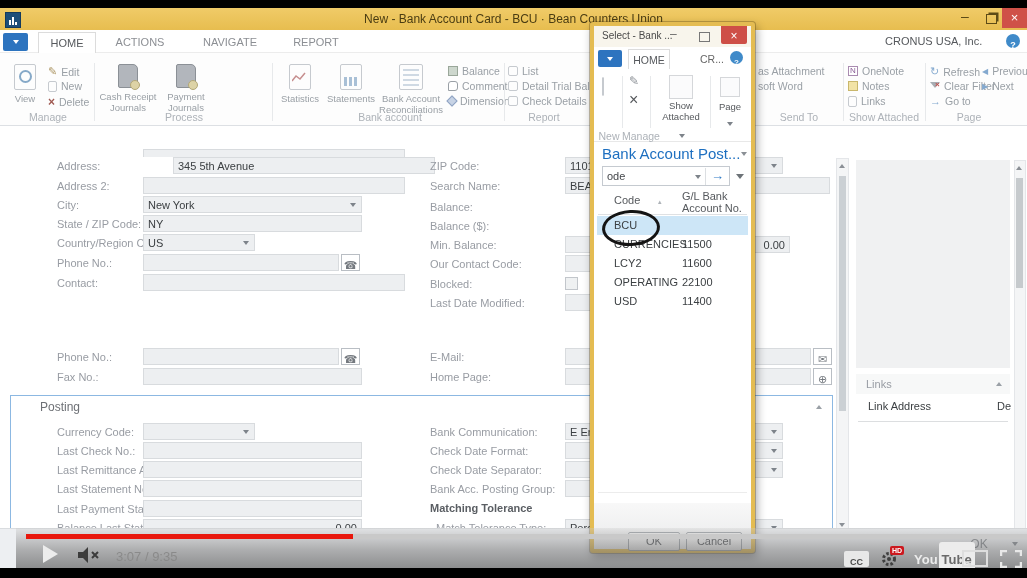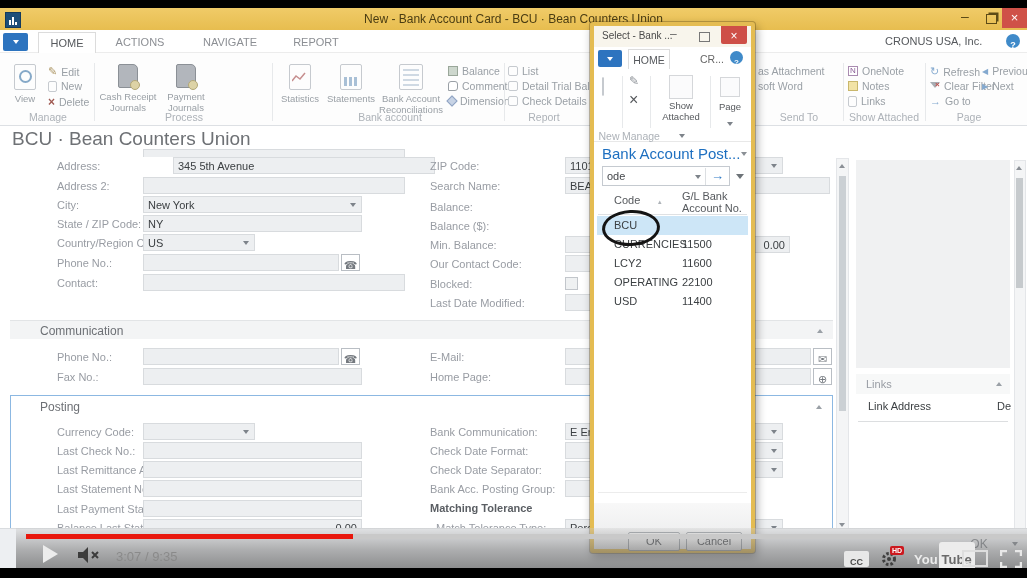--- a/index.html
+++ b/index.html
@@ -190,21 +190,20 @@
         <span style="color:#84a9cf;font-size:8px;">◀</span>
         <span>Previous</span>
       </div>
       <div class="a rsm" style="left:982px;top:27px;">
         <span style="color:#84a9cf;font-size:8px;">▶</span>
         <span>Next</span>
       </div>
       <div class="a grp" style="left:930px;top:58px;width:78px;">Page</div>
     </div>
 
-    <div class="a" style="left:12px;top:120px;font-size:19px;color:#6e7175;">BCU · Bean Counters Union</div>
 
     <div class="a fld" style="left:143px;top:141px;width:262px;height:8px;border-bottom:none;"></div>
     <div class="a lb" style="left:57px;top:152px;">Address:</div>
     <div class="a fld" style="left:143px;top:149px;width:262px;margin-left:30px;">
         <span>345 5th Avenue</span>
       </div>
     <div class="a lb" style="left:57px;top:172px;">Address 2:</div>
     <div class="a fld" style="left:143px;top:169px;width:262px;">
         <span></span>
       </div>
@@ -252,24 +251,20 @@
     <div class="a fld" style="left:565px;top:247px;width:135px;">
         <span></span>
       </div>
     <div class="a lb" style="left:430px;top:270px;">Blocked:</div>
     <div class="a" style="left:565px;top:269px;width:13px;height:13px;background:#eff1f2;border:1px solid #c2c6cb;box-sizing:border-box;"></div>
     <div class="a lb" style="left:430px;top:289px;">Last Date Modified:</div>
     <div class="a fld" style="left:565px;top:286px;width:175px;">
         <span></span>
       </div>
 
-    <div class="a sech" style="left:10px;top:312px;width:823px;height:19px;box-sizing:border-box;">
-      <span class="a" style="left:30px;top:3px;">Communication</span>
-      <div class="cvu a" style="right:10px;top:8px;"></div>
-    </div>
     <div class="a lb" style="left:57px;top:343px;">Phone No.:</div>
     <div class="a fld" style="left:143px;top:340px;width:196px;">
         <span></span>
       </div>
     <div class="a" style="left:341px;top:340px;width:19px;height:17px;background:#fff;border:1px solid #b9bec4;box-sizing:border-box;text-align:center;">
       <span style="font-size:11px;color:#74797f;line-height:15px;">☎</span></div>
     <div class="a lb" style="left:57px;top:363px;">Fax No.:</div>
     <div class="a fld" style="left:143px;top:360px;width:219px;">
         <span></span>
       </div>

